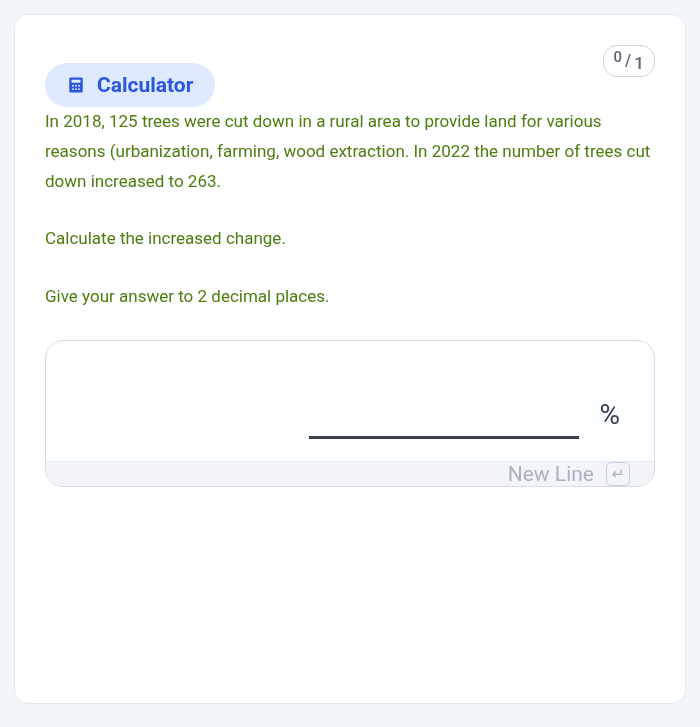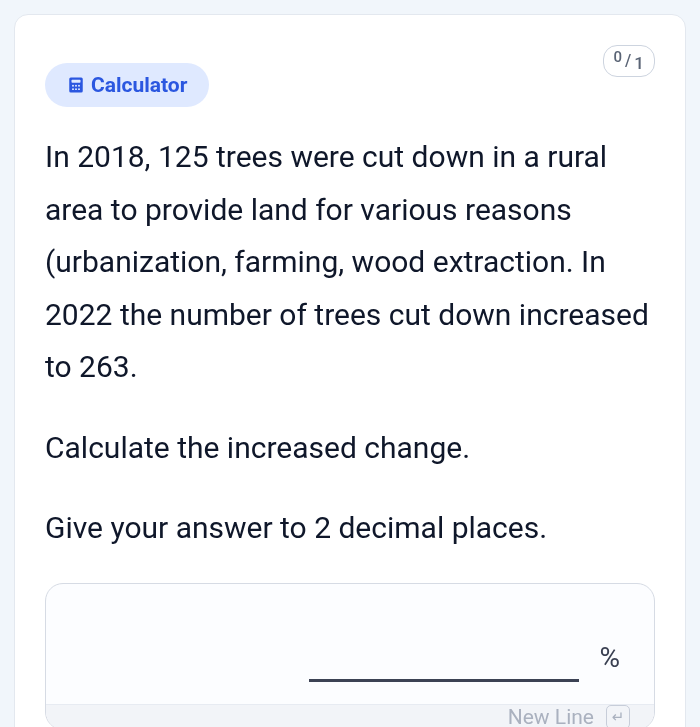--- a/index.html
+++ b/index.html
@@ -19,21 +19,21 @@
     min-height: 690px;
   }
   .header-row {
     display: flex;
     justify-content: space-between;
     align-items: flex-start;
   }
   .badge {
     display: inline-flex;
     align-items: center;
-    gap: 6px;
+    gap: 12px;
     background: #dfe9ff;
     color: #2b57e0;
     border-radius: 999px;
     padding: 10px 22px;
     font-weight: 700;
     font-size: 21px;
     margin-top: 18px;
   }
   .badge svg { display: block; }
   .score-pill {
@@ -44,23 +44,22 @@
     font-size: 18px;
     font-weight: 500;
     display: flex;
     align-items: center;
     gap: 2px;
   }
   .score-pill .num { font-size: 15px; position: relative; top: -3px; }
   .score-pill .slash { font-size: 16px; margin: 0 1px; }
   .score-pill .den { font-size: 17px; position: relative; top: 3px; }
   .question {
-    margin-top: 24px;
-    color: #0f172a;
-    font-size: 30px;
+    color: #4d7c0f;
+    font-size: 17px;
     line-height: 1.75;
   }
   .question p { margin-bottom: 28px; }
   .answer-box {
     margin-top: 18px;
     border: 1px solid #d6dbe4;
     border-radius: 18px;
     overflow: hidden;
     background: #fcfdff;
   }

